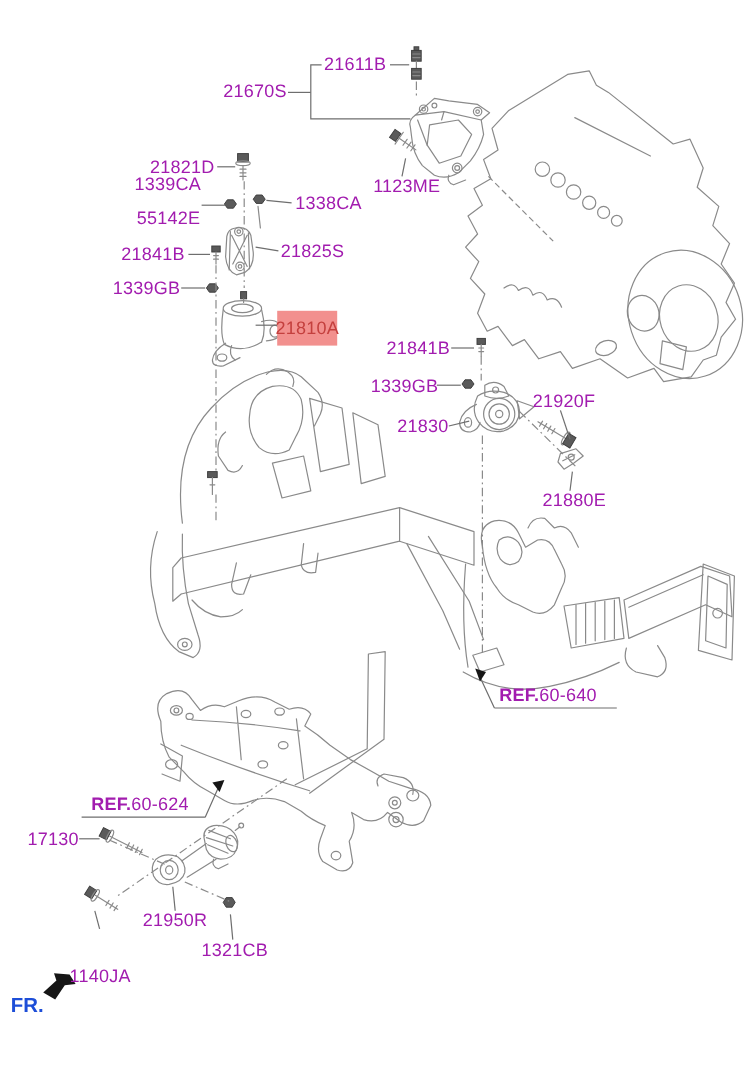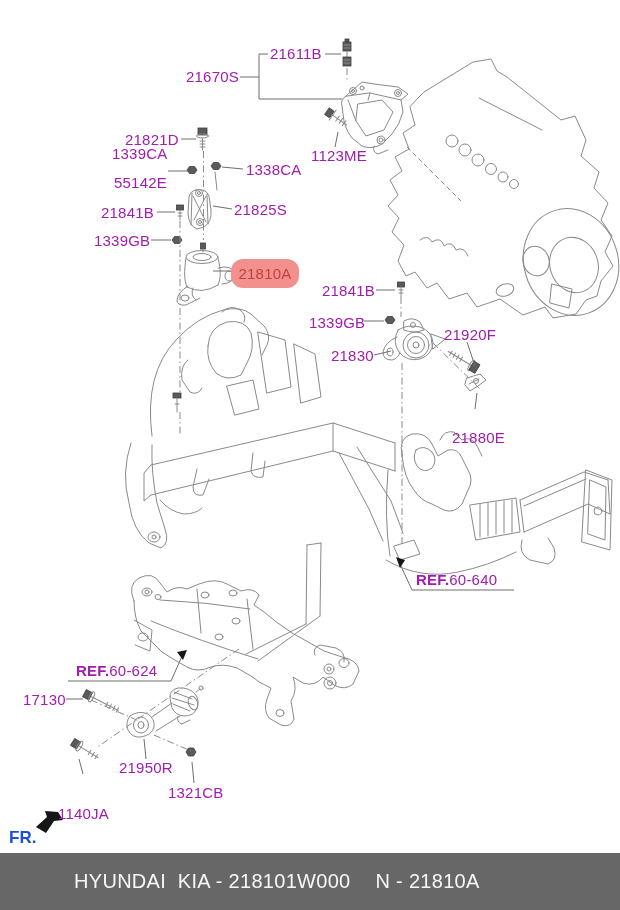--- a/index.html
+++ b/index.html
@@ -13,22 +13,22 @@
   .leader{stroke:#6e6e6e;fill:none;stroke-width:1;}
   .dashdot{stroke:#8a8a8a;fill:none;stroke-width:1;stroke-dasharray:7 3 1.5 3;}
   .dash{stroke:#8a8a8a;fill:none;stroke-width:1;stroke-dasharray:5 3;}
   .blackfill{fill:#161616;stroke:none;}
   .label{
     position:absolute;font-size:15px;line-height:1.05;color:#a21caf;
     white-space:nowrap;letter-spacing:0.2px;cursor:default;
   }
   .ref-label b{font-weight:bold;margin-top:13px;}
   .hl-box{
-    position:absolute;left:231px;top:259px;width:68px;height:29px;
-    background:#F2908E;display:flex;align-items:center;justify-content:center;border-radius:12px;
+    position:absolute;left:231px;top:259px;width:50px;height:29px;
+    background:#F2908E;display:flex;align-items:center;justify-content:center;
   }
   .hl-box .label-inner{font-size:15px;color:#C4403E;letter-spacing:0.2px;}
   .fr-label{position:absolute;left:9px;top:828px;font-size:17px;font-weight:bold;color:#1d4ed8;}
   .footer{
     position:absolute;left:0;top:853px;width:620px;height:57px;background:#676767;
     display:flex;align-items:center;padding-left:74px;box-sizing:border-box;gap:25px;
   }
   .footer span{font-size:20px;color:#F7F7F7;white-space:pre;letter-spacing:0.3px;}
 </style>
 </head>
@@ -323,37 +323,33 @@
   <div class="label" style="left:114px;top:175px">55142E</div>
   <div class="label" style="left:246px;top:162px">1338CA</div>
   <div class="label" style="left:101px;top:205px">21841B</div>
   <div class="label" style="left:234px;top:202px">21825S</div>
   <div class="label" style="left:94px;top:233px">1339GB</div>
   <div class="label" style="left:311px;top:148px">1123ME</div>
   <div class="label" style="left:322px;top:283px">21841B</div>
   <div class="label" style="left:309px;top:315px">1339GB</div>
   <div class="label" style="left:444px;top:327px">21920F</div>
   <div class="label" style="left:331px;top:348px">21830</div>
-  <div class="label" style="left:452px;top:430px">21880E</div>
+  <div class="label" style="left:452px;top:410px">21880E</div>
   <div class="label" style="left:23px;top:692px">17130</div>
   <div class="label" style="left:119px;top:760px">21950R</div>
   <div class="label" style="left:58px;top:806px">1140JA</div>
   <div class="label" style="left:168px;top:785px">1321CB</div>
 
   <div class="hl-box">
     <span class="label-inner">21810A</span>
   </div>
 
   <div class="label ref-label" style="left:416px;top:572px">
     <b>REF.</b><span>60-640</span>
   </div>
   <div class="label ref-label" style="left:76px;top:663px">
     <b>REF.</b><span>60-624</span>
   </div>
 
   <div class="fr-label">FR.</div>
 
-  <div class="footer">
-    <span>HYUNDAI  KIA - 218101W000</span>
-    <span>N - 21810A</span>
-  </div>
 
 </div>
 
 </body></html>

